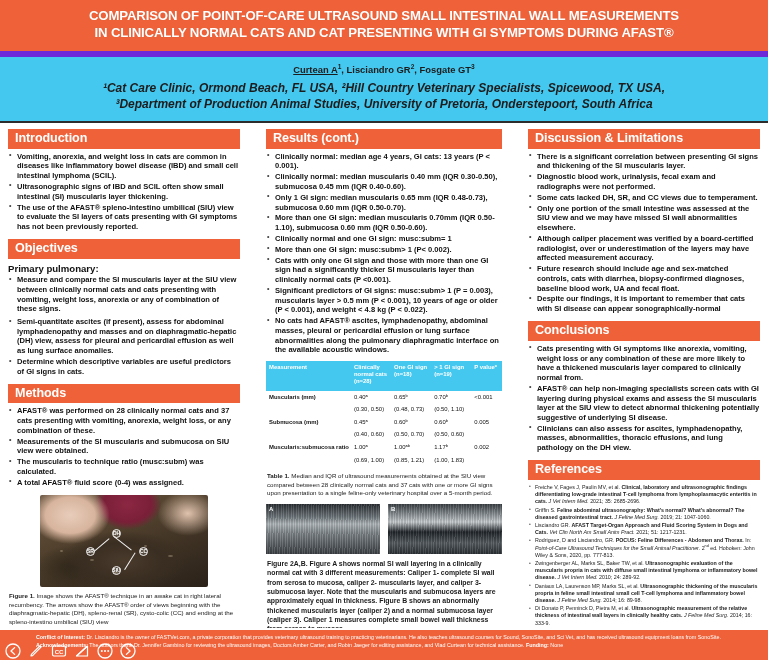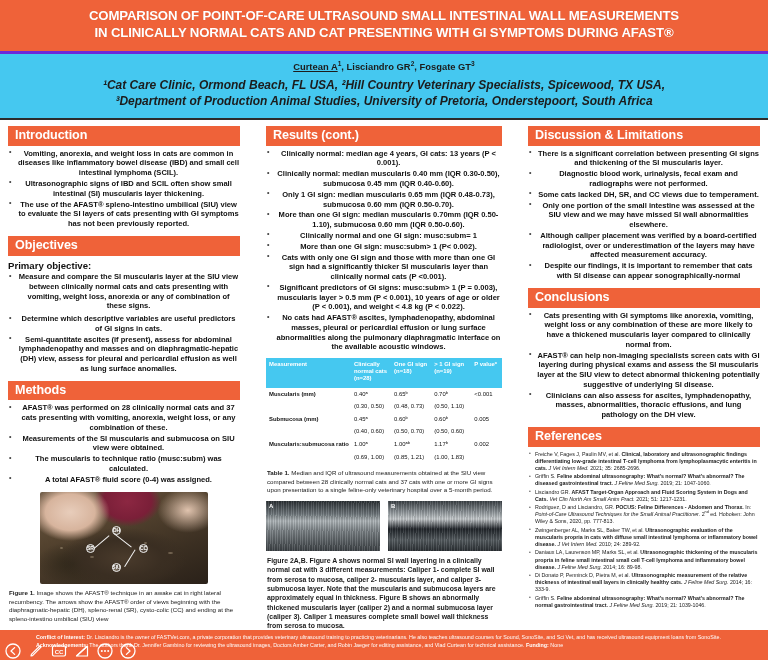--- a/index.html
+++ b/index.html
@@ -15,21 +15,21 @@
     background: #ffffff;
     display: flex; flex-direction: column;
   }
 
   
   .title-bar {
     background: #ef6239;
     color: #ffffff;
     text-align: center;
     padding: 8px 14px 9px 14px;
-    border-bottom: 3px solid #6d28d9;
+    border-bottom: 6px solid #6d28d9;
   }
   .title-bar .t-line {
     font-size: 13.2px;
     font-weight: bold;
     letter-spacing: -0.15px;
     line-height: 1.28;
     text-shadow: 0 0 1px rgba(0,0,0,.12);
   }
   .authors-bar {
     background: #45c8f0;
@@ -71,21 +71,21 @@
     font-size: 12.6px;
     font-weight: bold;
     padding: 2px 7px 3px 7px;
     margin: 4px 0 3px 0;
     line-height: 1.18;
     letter-spacing: -0.1px;
   }
   .sec-head.first { margin-top: 0; }
 
   
-  ul.bul { list-style: none; margin: 0 0 2px 0; padding: 0; text-align: center; }
+  ul.bul { list-style: none; margin: 0 0 2px 0; padding: 0; }
   ul.bul > li {
     position: relative;
     font-size: 7.55px;
     font-weight: bold;
     line-height: 1.285;
     color: #111111;
     padding-left: 9px;
     margin-bottom: 1.2px;
   }
   ul.bul > li::before {
@@ -265,27 +265,27 @@
     <div class="col left">
 
       <div class="sec-head first">Introduction</div>
       <ul class="bul">
         <li>Vomiting, anorexia, and weight loss in cats are common in diseases like inflammatory bowel disease (IBD) and small cell intestinal lymphoma (SCIL).</li>
         <li>Ultrasonographic signs of IBD and SCIL often show small intestinal (SI) muscularis layer thickening.</li>
         <li>The use of the AFAST® spleno-intestino umbilical (SIU) view to evaluate the SI layers of cats presenting with GI symptoms has not been previously reported.</li>
       </ul>
 
       <div class="sec-head">Objectives</div>
-      <div class="subhead">Primary objective:</div>
+      <div class="subhead">Primary pulmonary:</div>
       <ul class="bul">
         <li>Measure and compare the SI muscularis layer at the SIU view between clinically normal cats and cats presenting with vomiting, weight loss, anorexia or any of combination of these signs.</li>
       </ul>
       <ul class="bul">
+        <li>Semi-quantitate ascites (if present), assess for abdominal lymphadenopathy and masses and on diaphragmatic-hepatic (DH) view, assess for pleural and pericardial effusion as well as lung surface anomalies.</li>
         <li>Determine which descriptive variables are useful predictors of GI signs in cats.</li>
-        <li>Semi-quantitate ascites (if present), assess for abdominal lymphadenopathy and masses and on diaphragmatic-hepatic (DH) view, assess for pleural and pericardial effusion as well as lung surface anomalies.</li>
       </ul>
 
       <div class="sec-head">Methods</div>
       <ul class="bul">
         <li>AFAST® was performed on 28 clinically normal cats and 37 cats presenting with vomiting, anorexia, weight loss, or any combination of these.</li>
         <li>Measurements of the SI muscularis and submucosa on SIU view were obtained.</li>
         <li>The muscularis to technique ratio (musc:subm) was calculated.</li>
         <li>A total AFAST® fluid score (0-4) was assigned.</li>
       </ul>
 
@@ -402,20 +402,21 @@
 
     <div class="col right">
 
       <div class="sec-head first">Discussion &amp; Limitations</div>
       <ul class="bul">
         <li>There is a significant correlation between presenting GI signs and thickening of the SI muscularis layer.</li>
         <li>Diagnostic blood work, urinalysis, fecal exam and radiographs were not performed.</li>
         <li>Some cats lacked DH, SR, and CC views due to temperament.</li>
         <li>Only one portion of the small intestine was assessed at the SIU view and we may have missed SI wall abnormalities elsewhere.</li>
         <li>Although caliper placement was verified by a board-certified radiologist, over or underestimation of the layers may have affected measurement accuracy.</li>
+        <li>Future research should include age and sex-matched controls, cats with diarrhea, biopsy-confirmed diagnoses, baseline blood work, UA and fecal float.</li>
         <li>Despite our findings, it is important to remember that cats with SI disease can appear sonographically-normal</li>
       </ul>
 
       <div class="sec-head">Conclusions</div>
       <ul class="bul">
         <li>Cats presenting with GI symptoms like anorexia, vomiting, weight loss or any combination of these are more likely to have a thickened muscularis layer compared to clinically normal from.</li>
         <li>AFAST® can help non-imaging specialists screen cats with GI layering during physical exams and assess the SI muscularis layer at the SIU view to detect abnormal thickening potentially suggestive of underlying SI disease.</li>
         <li>Clinicians can also assess for ascites, lymphadenopathy, masses, abnormalities, thoracic effusions, and lung pathology on the DH view.</li>
       </ul>
 

